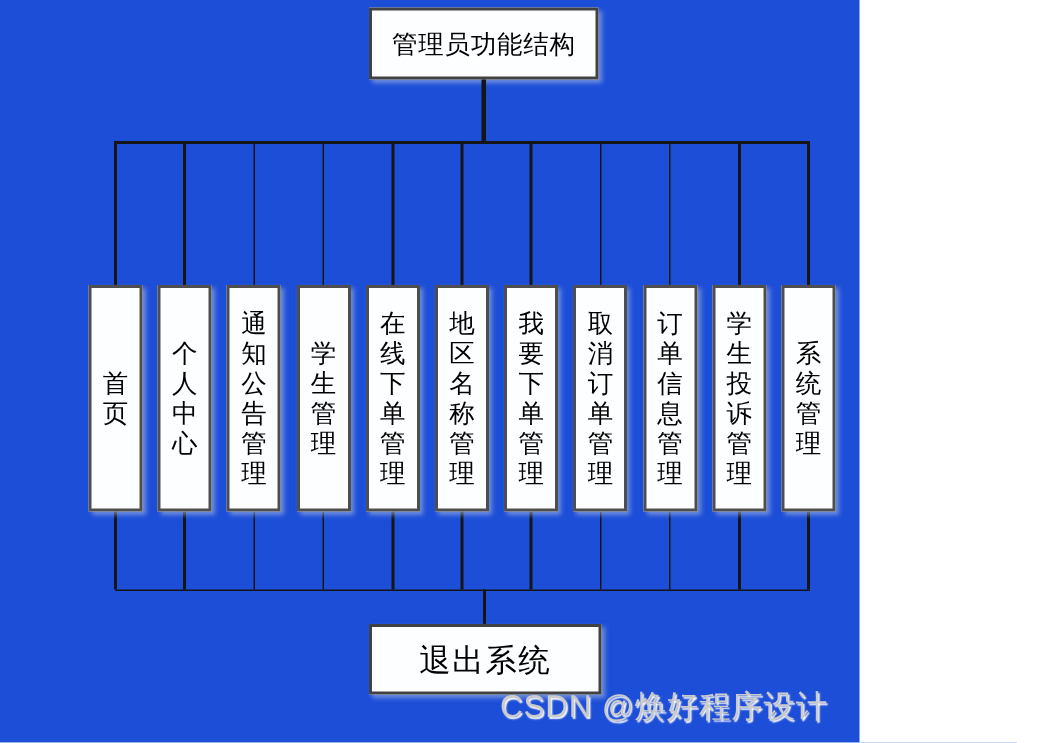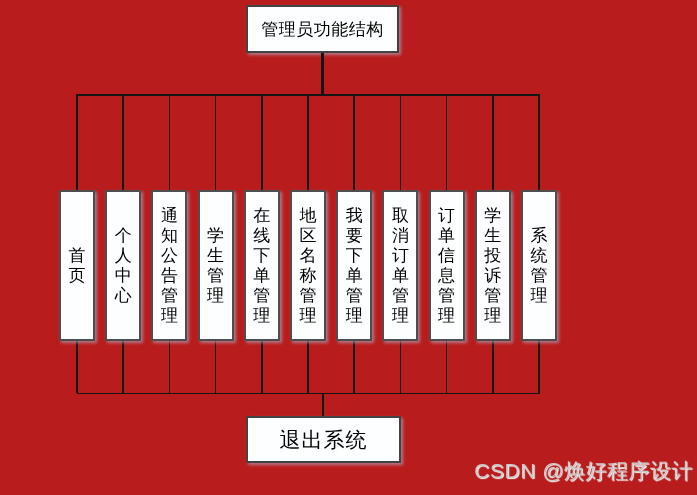--- a/index.html
+++ b/index.html
@@ -3,23 +3,23 @@
 <meta charset="utf-8">
 <style>
   html, body {
     margin: 0;
     padding: 0;
     background: #ffffff;
     font-family: "Liberation Sans", "DejaVu Sans", sans-serif;
   }
   .canvas {
     position: relative;
-    width: 697px;
+    width: 573px;
     height: 495px;
-    background: #b91c1c;
+    background: #1d4ed8;
     overflow: hidden;
   }
   .line {
     position: absolute;
     background: #151515;
   }
   .hbox {
     position: absolute;
     box-sizing: border-box;
     background: #fdfeff;
@@ -79,21 +79,21 @@
   .exit-stem {
     left: 321.5px; top: 393px;
     width: 2.5px; height: 48px;
   }
   .drop {
     width: 1.5px;
   }
   .watermark {
     position: absolute;
     top: 457px;
-    right: 4px;
+    right: 21px;
     font-size: 21px;
     color: #cbcbcb;
     text-shadow: 1px 1px 1px #ffffff;
     white-space: nowrap;
     letter-spacing: 0.5px;
   }
 </style>
 </head>
 <body>
 

